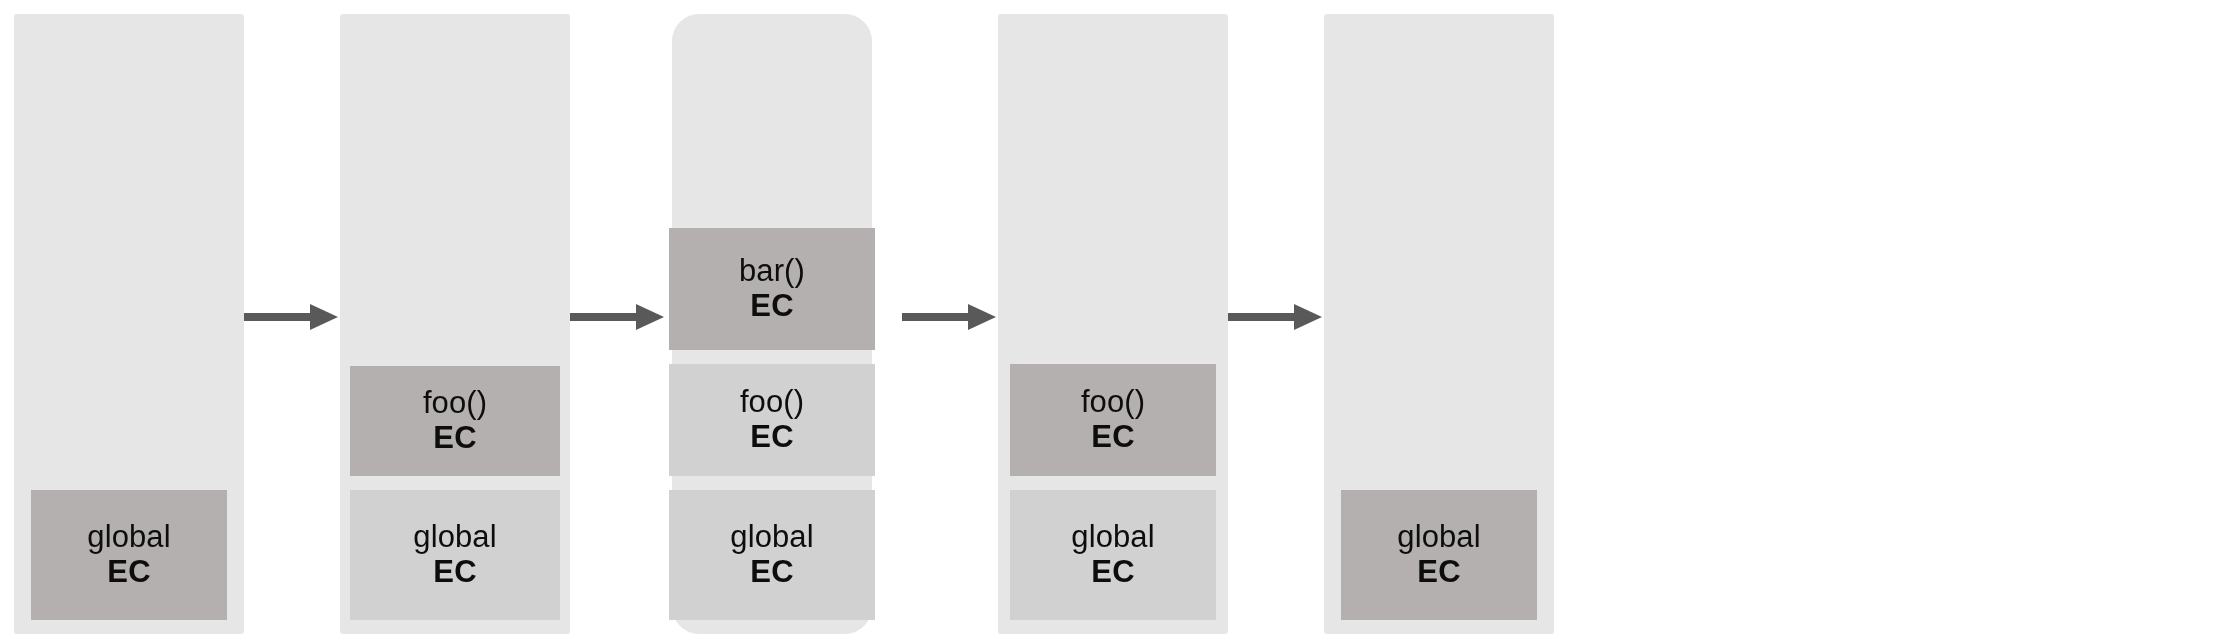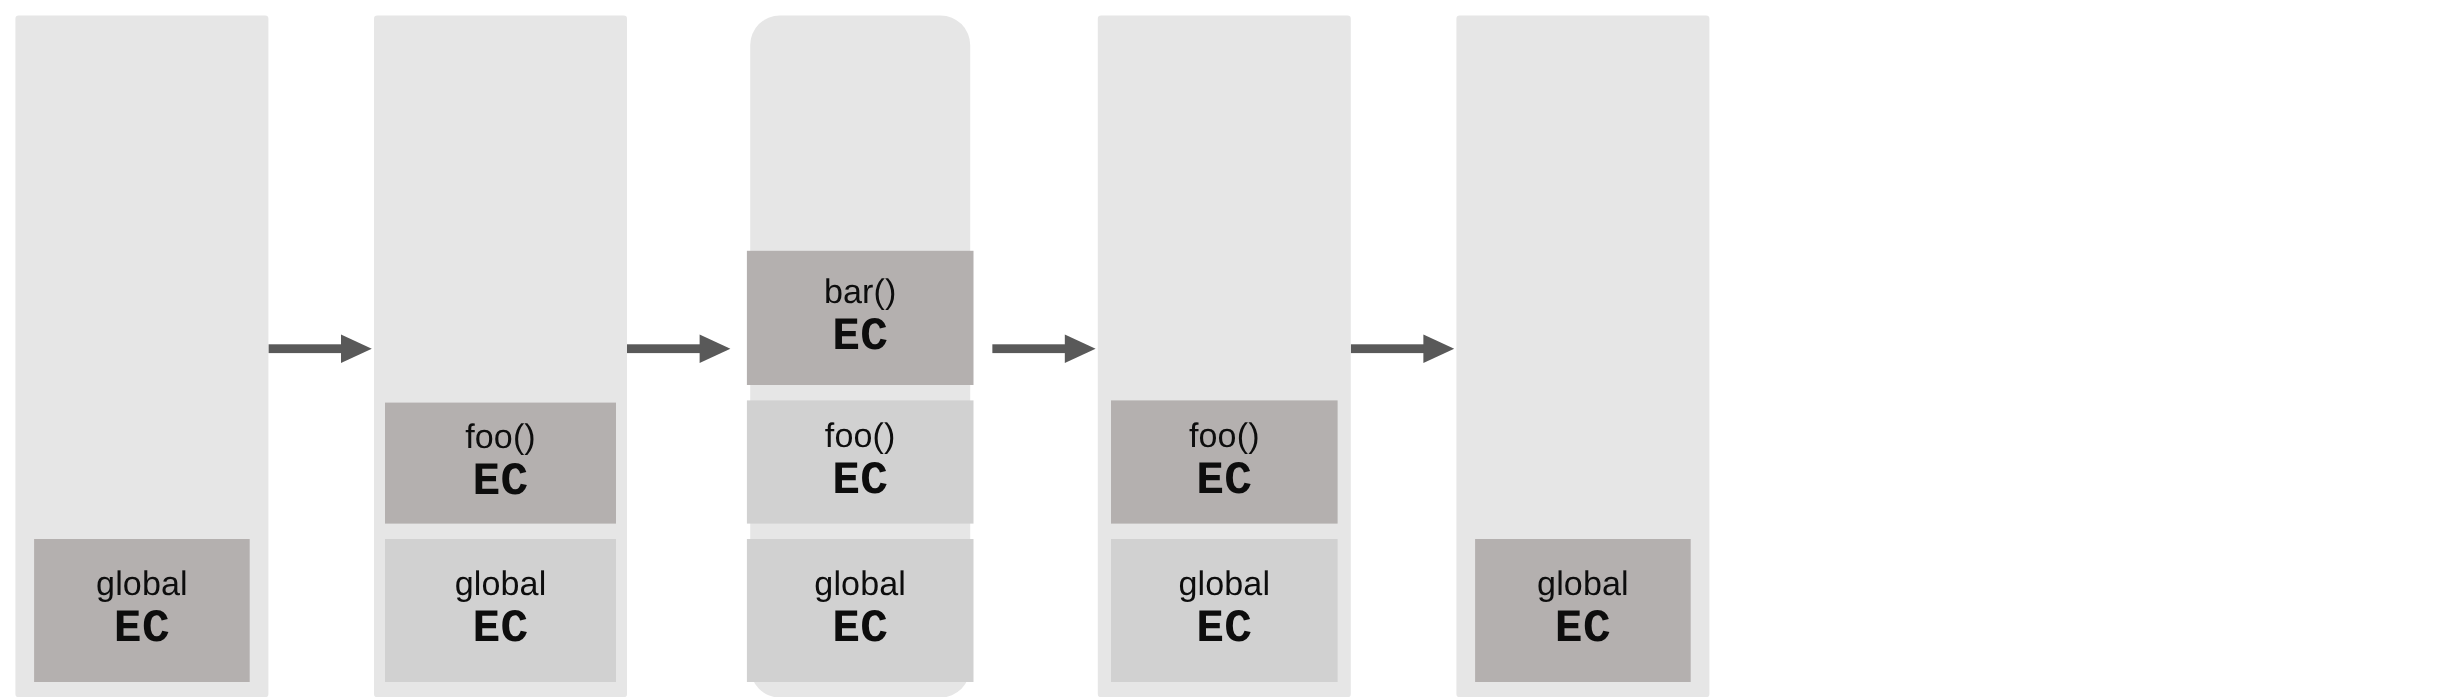--- a/index.html
+++ b/index.html
@@ -62,25 +62,24 @@
   .frame.idle {
     background: #d1d1d1;
   }
   .frame-fn {
     font-size: 31px;
     font-weight: 400;
     letter-spacing: 0.1px;
     display: block;
   }
   .frame-kind {
-    font-size: 42px;
+    font-size: 31px;
     font-weight: 700;
     letter-spacing: 0.3px;
     display: block;
-    font-family: Liberation Mono, monospace;
   }
   .arrow-cell {
     position: relative;
     display: flex;
     align-items: center;
     justify-content: center;
     flex: 0 0 auto;
   }
   .arrow-svg {
     display: block;
@@ -122,21 +121,21 @@
           </div>
         </div>
       </div>
       <div class="arrow-cell" style="width: 96px;">
         <svg class="arrow-svg" width="96" height="34" viewBox="0 0 96 34">
           <rect x="0" y="13" width="72" height="8" fill="#595959"></rect>
           <polygon points="66,4 94,17 66,30" fill="#595959"></polygon>
         </svg>
       </div>
       <div class="stage" style="flex: 0 0 auto; width: 236px; margin-left: 0px;">
-        <div class="panel" style="position: absolute; left: 16px; top: 14px; width: 200px; height: 620px; border-radius: 27px;">
+        <div class="panel" style="position: absolute; left: 6px; top: 14px; width: 200px; height: 620px; border-radius: 27px;">
           <div class="spacer-top"></div>
           <div class="frame active" style="width: 206px; height: 122px;">
             <span class="frame-fn">bar()</span>
             <span class="frame-kind">EC</span>
           </div>
           <div class="frame idle" style="width: 206px; height: 112px;">
             <span class="frame-fn">foo()</span>
             <span class="frame-kind">EC</span>
           </div>
           <div class="frame idle" style="width: 206px; height: 130px;">

